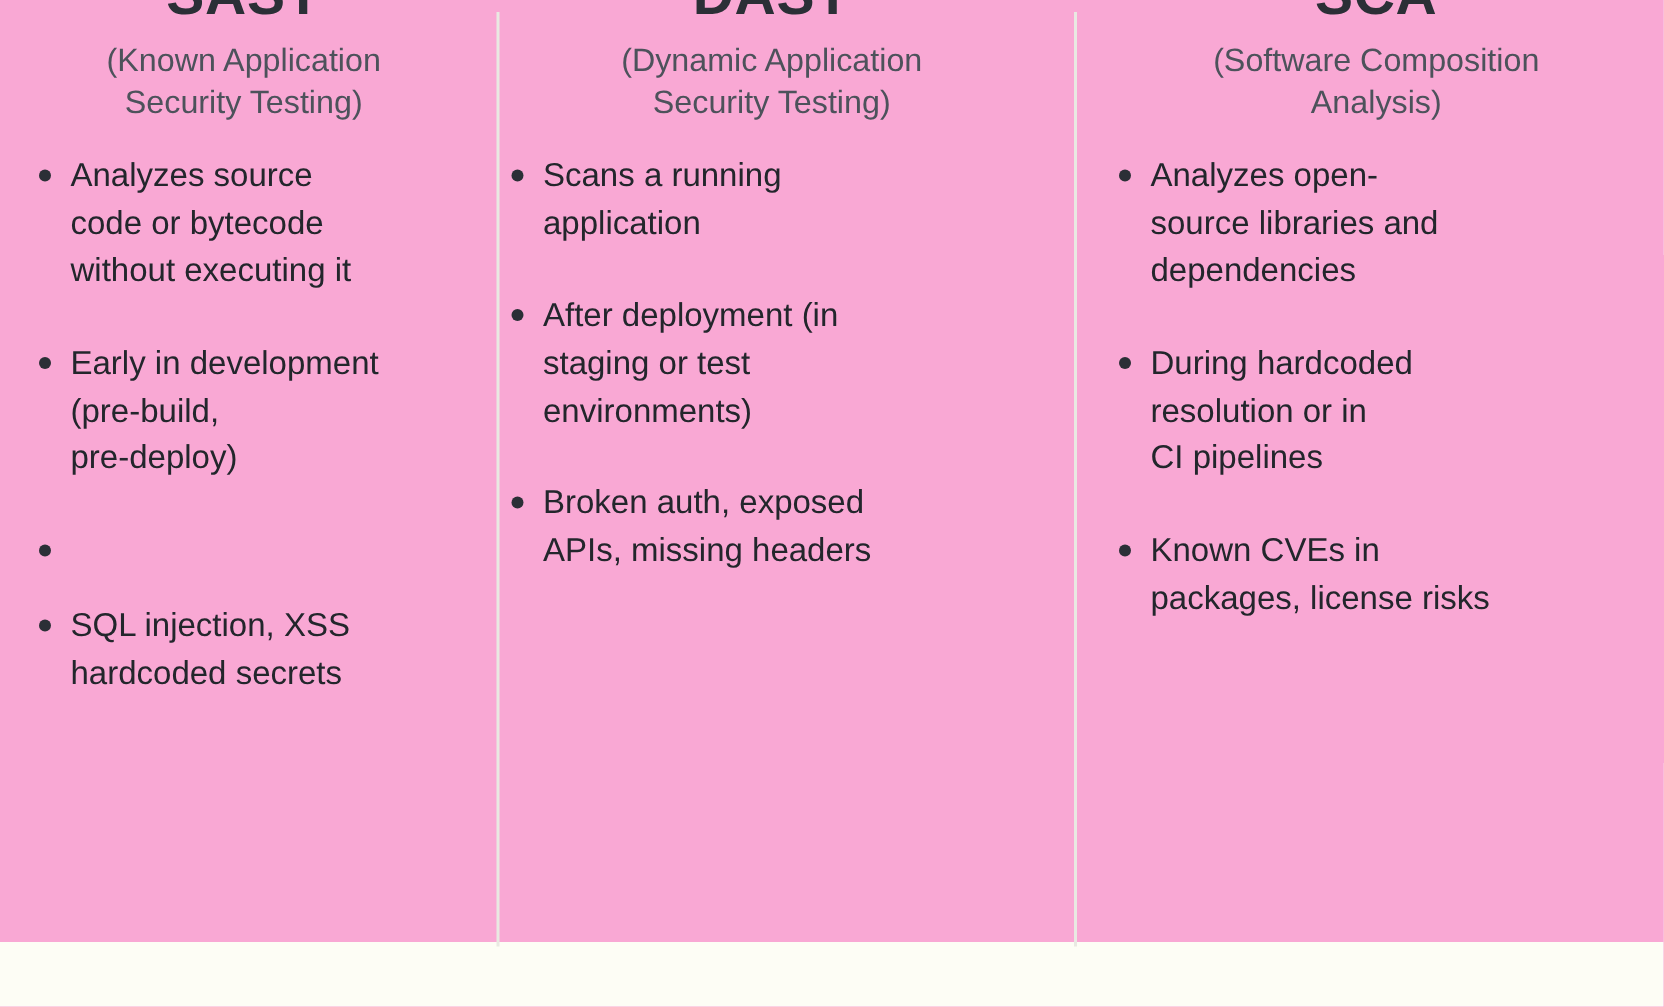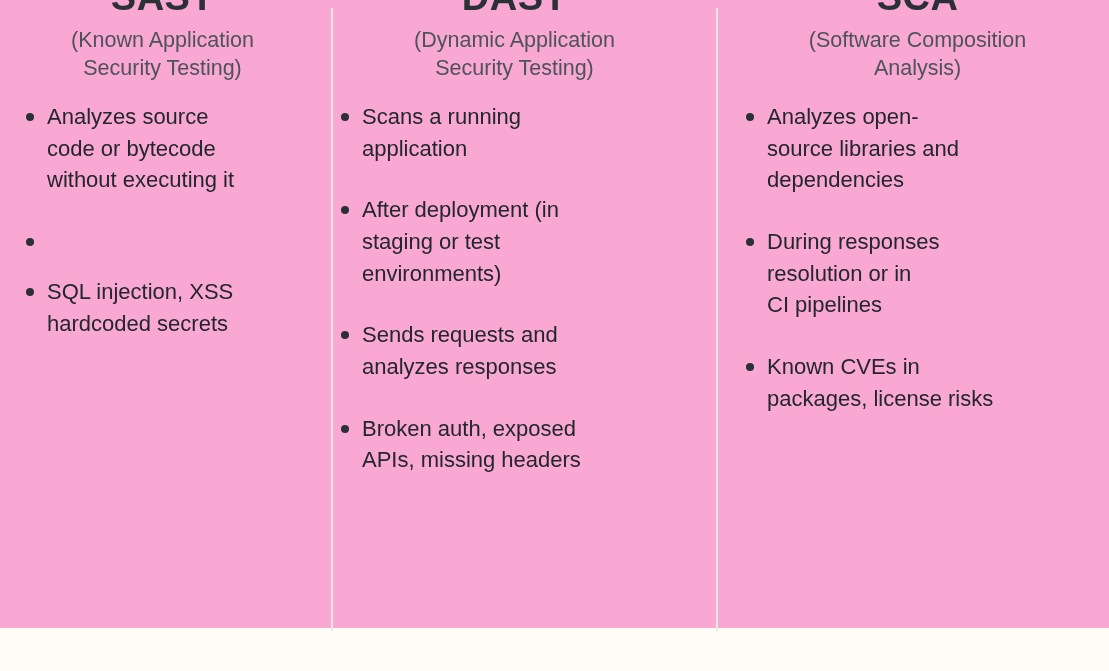--- a/index.html
+++ b/index.html
@@ -119,20 +119,26 @@
     </div>
     <ul class="bullet-list">
       <li class="bullet-item">
         <span class="bullet-dot"></span>
         <span class="bullet-text">Analyzes source
 code or bytecode
 without executing it</span>
       </li>
       <li class="bullet-item">
         <span class="bullet-dot"></span>
+        <span class="bullet-text">Early in development
+(pre-build,
+pre-deploy)</span>
+      </li>
+      <li class="bullet-item">
+        <span class="bullet-dot"></span>
       </li>
       <li class="bullet-item">
         <span class="bullet-dot"></span>
         <span class="bullet-text">SQL injection, XSS
 hardcoded secrets</span>
       </li>
     </ul>
   </div>
 
   <div class="column col-2">
@@ -148,25 +154,20 @@
 application</span>
       </li>
       <li class="bullet-item">
         <span class="bullet-dot"></span>
         <span class="bullet-text">After deployment (in
 staging or test
 environments)</span>
       </li>
       <li class="bullet-item">
         <span class="bullet-dot"></span>
-        <span class="bullet-text">Sends requests and
-analyzes responses</span>
-      </li>
-      <li class="bullet-item">
-        <span class="bullet-dot"></span>
         <span class="bullet-text">Broken auth, exposed
 APIs, missing headers</span>
       </li>
     </ul>
   </div>
 
   <div class="column col-3">
     <div class="col-head">
       <h1 class="col-title">SCA</h1>
       <p class="col-subtitle">(Software Composition
@@ -174,21 +175,21 @@
     </div>
     <ul class="bullet-list">
       <li class="bullet-item">
         <span class="bullet-dot"></span>
         <span class="bullet-text">Analyzes open-
 source libraries and
 dependencies</span>
       </li>
       <li class="bullet-item">
         <span class="bullet-dot"></span>
-        <span class="bullet-text">During responses
+        <span class="bullet-text">During hardcoded
 resolution or in
 CI pipelines</span>
       </li>
       <li class="bullet-item">
         <span class="bullet-dot"></span>
         <span class="bullet-text">Known CVEs in
 packages, license risks</span>
       </li>
     </ul>
   </div>

